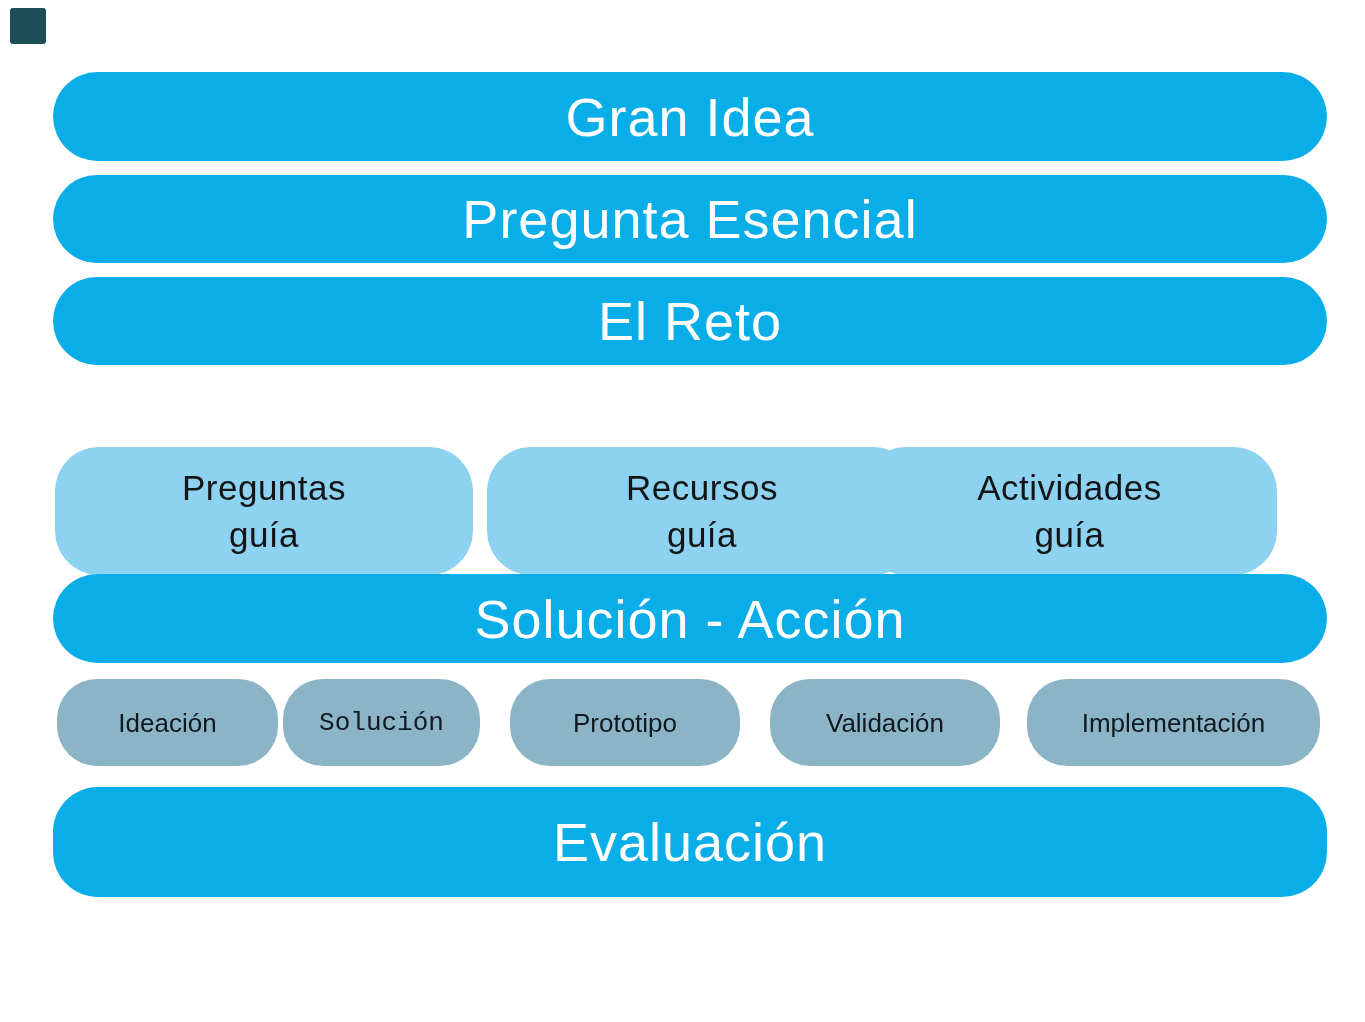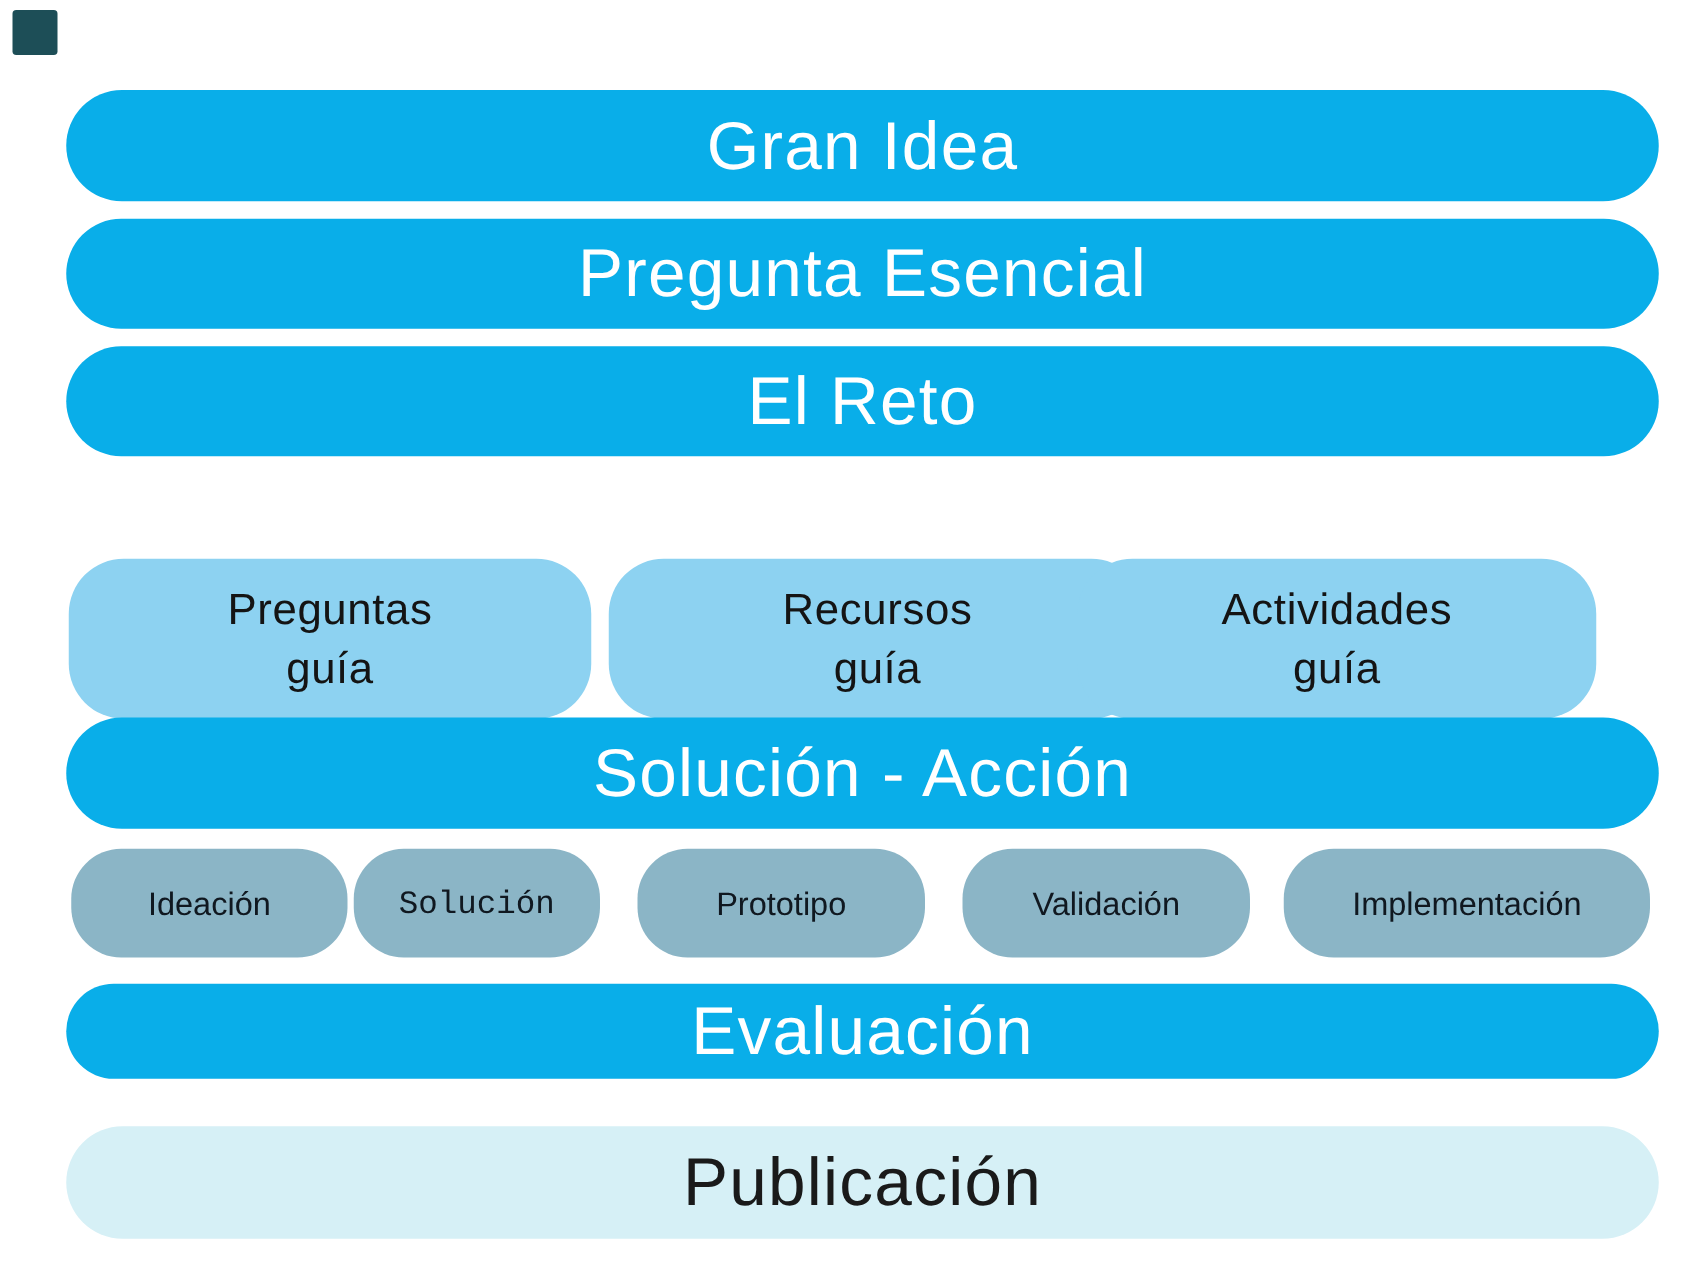--- a/index.html
+++ b/index.html
@@ -97,21 +97,18 @@
   </div>
 
   <div class="action-box" style="left:770px; width:230px;">
     <span class="action-label">Validación</span>
   </div>
 
   <div class="action-box" style="left:1027px; width:293px;">
     <span class="action-label">Implementación</span>
   </div>
 
-  <div class="bar primary" style="top:787px; height:76px;">
+  <div class="bar primary" style="top:787px; height:110px;">
     <span class="bar-label">Evaluación</span>
   </div>
 
-  <div class="bar pale" style="top:901px; height:90px;">
-    <span class="bar-label">Publicación</span>
-  </div>
 
 </div>
 
 </body></html>

